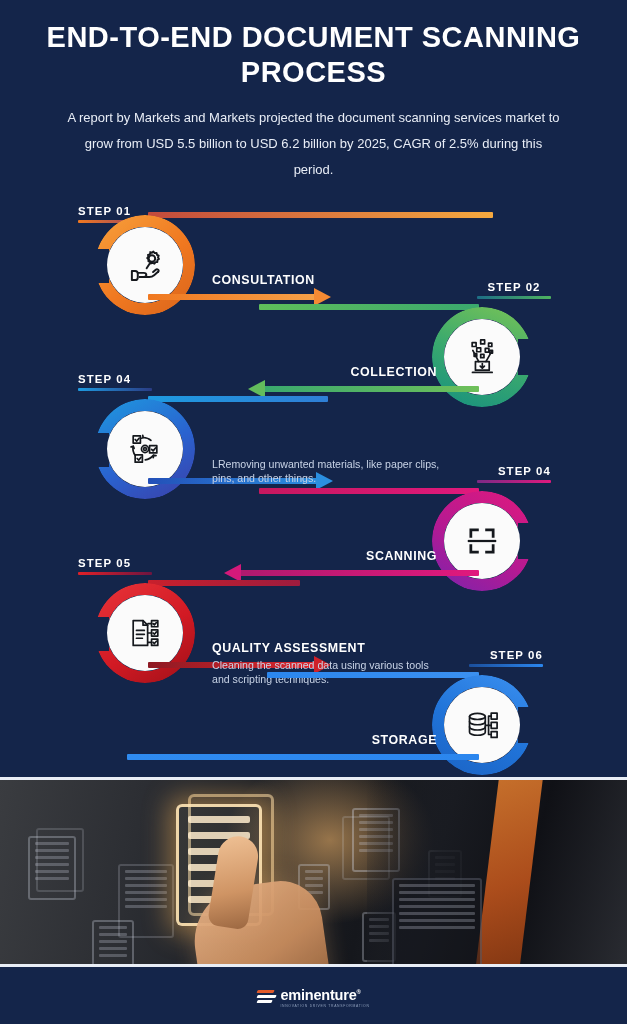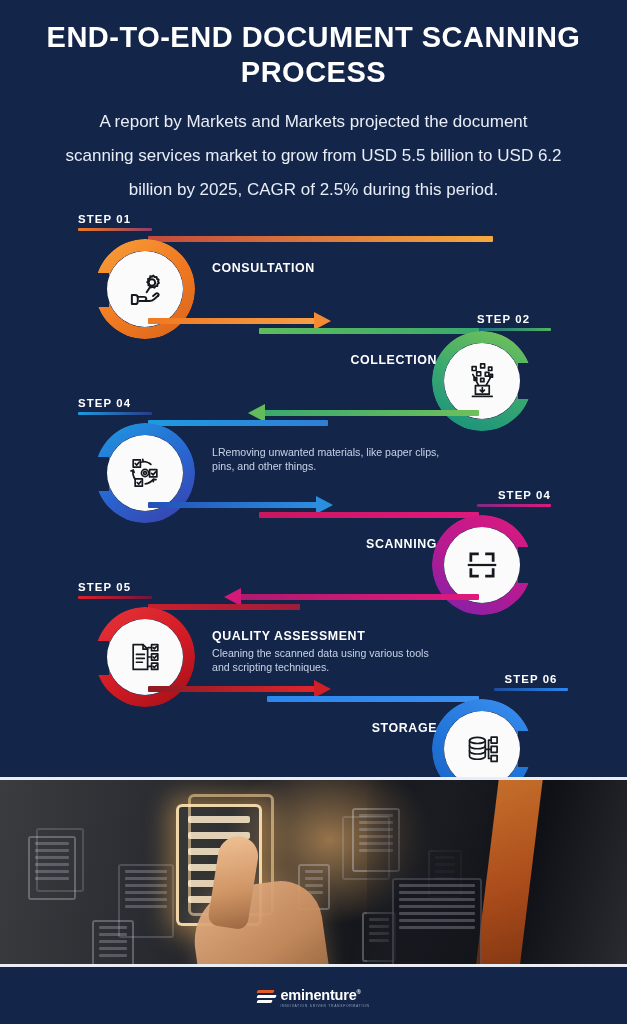--- a/index.html
+++ b/index.html
@@ -13,21 +13,21 @@
   .page { position:absolute; inset:0; background:#14254a; }
 
   
   .header { padding-top:20px; text-align:center; }
   .title {
     color:#ffffff; font-weight:bold; letter-spacing:0.5px;
     font-size:29px; line-height:1.22; text-transform:uppercase;
     padding:0 40px;
   }
   .subtitle {
-    color:#e8edf6; font-size:17px; line-height:2.0;
+    color:#e8edf6; font-size:13px; line-height:2.0;
     padding:14px 64px 0 64px; text-align:center;
   }
 
   
   .steps { position:relative; height:600px; margin-top:6px; }
   .step { position:absolute; left:0; right:0; height:120px; }
 
   .ring-wrap { position:absolute; width:100px; height:100px; }
   .ring {
     position:absolute; inset:0; border-radius:50%;
@@ -45,21 +45,21 @@
   .disc svg { width:42px; height:42px; }
 
   
   .bar { position:absolute; height:6px; border-radius:1px; }
   .arrow-head {
     position:absolute; width:0; height:0;
     border-top:9px solid transparent; border-bottom:9px solid transparent;
   }
 
   
-  .txt { position:absolute; width:235px; }
+  .txt { position:absolute; width:235px;margin-top:36px; }
   .txt h3 {
     color:#ffffff; font-size:12.4px; font-weight:bold;
     letter-spacing:0.6px; text-transform:uppercase; margin-bottom:3px;
   }
   .txt p { color:#c8d3e6; font-size:10.6px; line-height:1.38; }
   .txt.right { text-align:right; }
 
   
   .badge { position:absolute; }
   .badge .lbl {
@@ -143,21 +143,21 @@
 
   <div class="header">
     <div class="title">END-TO-END DOCUMENT SCANNING PROCESS</div>
     <div class="subtitle">A report by Markets and Markets projected the document scanning services market  to grow from USD 5.5 billion to USD 6.2 billion by 2025, CAGR of 2.5% during this period.</div>
   </div>
 
   <div class="steps">
 
     <div class="step" style="top:0">
 
-      <div class="badge" style="left:78px; top:0">
+      <div class="badge" style="left:78px; top:16px">
         <div class="lbl">STEP 01</div>
         <div class="ul" style="background:linear-gradient(90deg,#f07820,#8c3d6e)"></div>
       </div>
 
       <div class="bar" style="left:148px; top:23px; width:345px; background:linear-gradient(90deg,#c24a3c,#f5a93f)"></div>
 
       <div class="ring-wrap" style="left:95px; top:26px">
         <div class="ring" style="background:linear-gradient(140deg,#f7a13c,#f07820 55%,#d9641b)"></div>
         <div class="ring-gap" style="left:-2px; top:34px; width:16px; height:34px;"></div>
         <div class="disc">
@@ -177,21 +177,21 @@
 
       <div class="bar" style="left:148px; top:105px; width:168px; background:linear-gradient(90deg,#f07820,#f5a048)"></div>
       <div class="arrow-head" style="left:314px; top:99px; border-left:17px solid #f58a33"></div>
 
       <div class="txt" style="left:212px; top:48px">
         <h3>CONSULTATION</h3>
       </div>
     </div>
 
     <div class="step" style="top:92px">
-      <div class="badge" style="right:76px; top:8px; text-align:left">
+      <div class="badge" style="right:76px; top:0; text-align:center">
         <div class="lbl">STEP 02</div>
         <div class="ul" style="background:linear-gradient(90deg,#1d6e86,#4eb35f); margin-left:auto"></div>
       </div>
       <div class="bar" style="right:148px; top:23px; width:220px; background:linear-gradient(90deg,#5fbd5a,#3aa96e)"></div>
       <div class="ring-wrap" style="right:95px; top:26px">
         <div class="ring" style="background:linear-gradient(200deg,#79c456,#3aa96e 50%,#17907f)"></div>
         <div class="ring-gap" style="right:-2px; top:32px; width:16px; height:36px;"></div>
         <div class="disc">
           <svg viewBox="0 0 64 64">
             <g fill="none" stroke="#15181d" stroke-width="2.6" stroke-linejoin="round">
@@ -312,21 +312,21 @@
       </div>
       <div class="bar" style="left:148px; top:105px; width:168px; background:linear-gradient(90deg,#8e1a24,#e0252c)"></div>
       <div class="arrow-head" style="left:314px; top:99px; border-left:17px solid #cf2028"></div>
       <div class="txt" style="left:212px; top:48px">
         <h3>QUALITY ASSESSMENT</h3>
         <p>Cleaning the scanned data using various tools and scripting techniques.</p>
       </div>
     </div>
 
     <div class="step" style="top:460px">
-      <div class="badge" style="right:59px; top:0; text-align:center">
+      <div class="badge" style="right:84px; top:0; text-align:right">
         <div class="lbl">STEP 06</div>
         <div class="ul" style="background:linear-gradient(90deg,#1b4f9c,#2b86ee); margin-left:auto"></div>
       </div>
       <div class="bar" style="right:148px; top:23px; width:212px; background:linear-gradient(90deg,#2b86ee,#3b90f0)"></div>
       <div class="ring-wrap" style="right:95px; top:26px">
         <div class="ring" style="background:linear-gradient(205deg,#3b90f0,#2073d8 55%,#1b63c4)"></div>
         <div class="ring-gap" style="right:-2px; top:32px; width:16px; height:36px;"></div>
         <div class="disc">
           <svg viewBox="0 0 64 64">
             <g fill="none" stroke="#15181d" stroke-width="2.6" stroke-linejoin="round" stroke-linecap="round">

